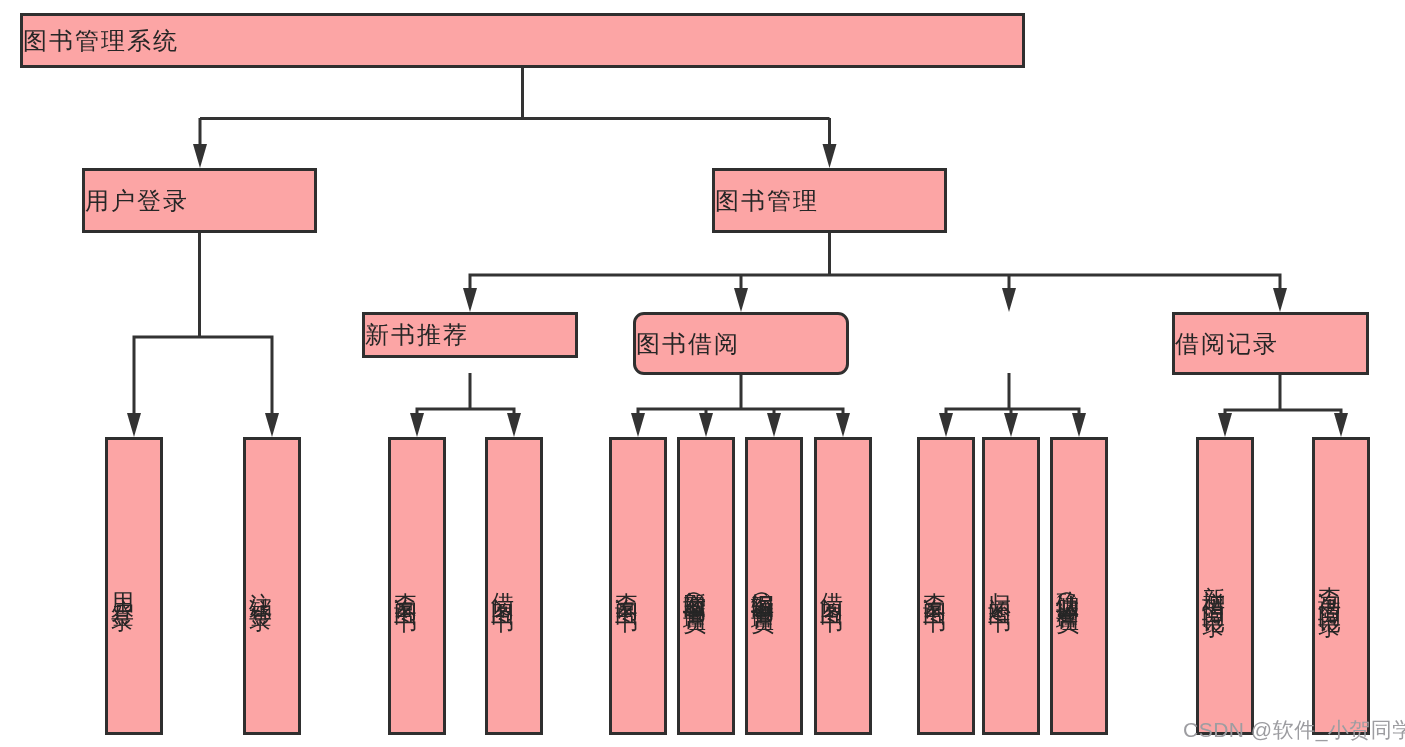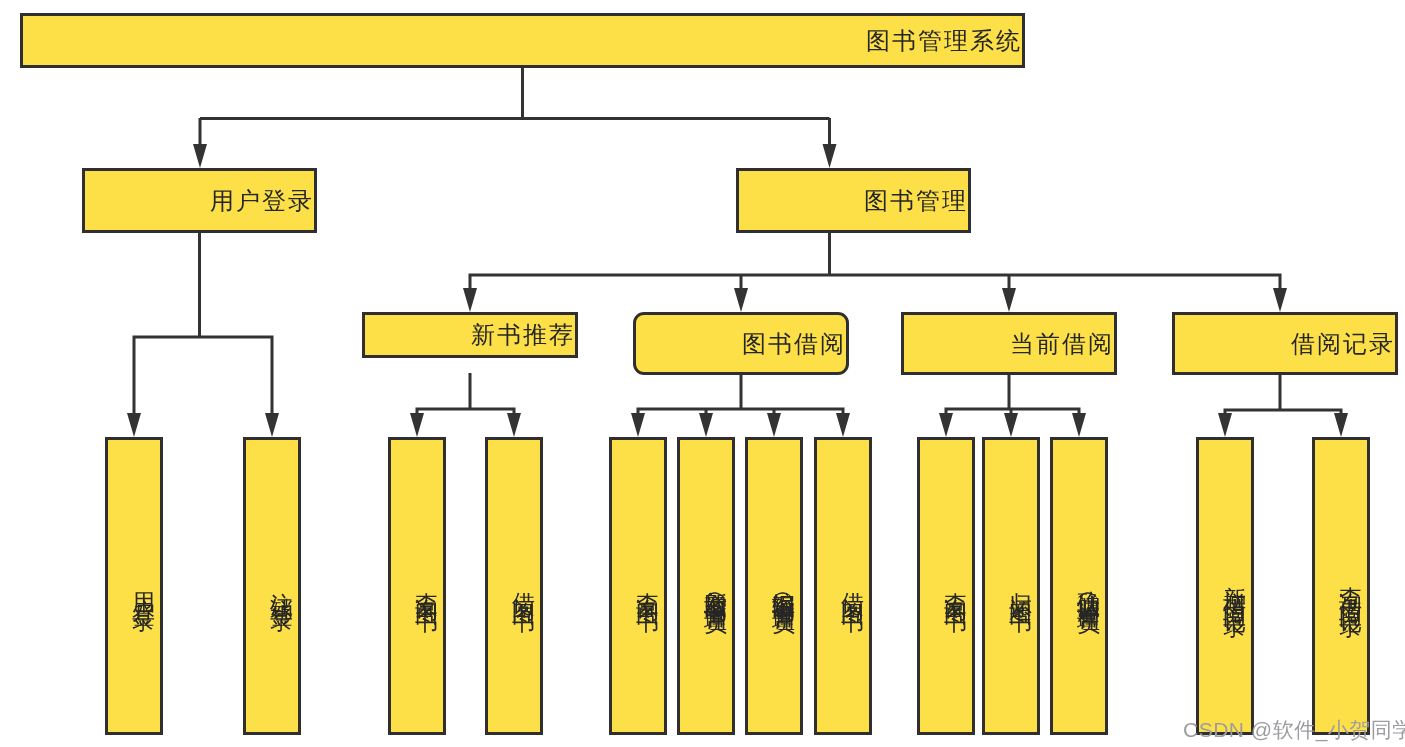--- a/index.html
+++ b/index.html
@@ -9,47 +9,47 @@
     width: 1405px;
     height: 747px;
     background: #ffffff;
     font-family: "Liberation Sans", sans-serif;
     color: #262626;
     overflow: hidden;
   }
   .connectors { position: absolute; left: 0; top: 0; }
   .box {
     position: absolute;
-    background: #fde047;
+    background: #fca5a5;
     border: 3px solid #2f2f2f;
     display: flex;
     align-items: center;
-    justify-content: flex-end;
+    justify-content: flex-start;
   }
   .hlabel {
     font-size: 24px;
     letter-spacing: 2px;
     white-space: nowrap;
     color: #262626;
   }
   .vlabel {
     writing-mode: vertical-rl;
     text-orientation: mixed;
     font-size: 23px;
     letter-spacing: 6px;
     white-space: nowrap;
     color: #262626;
   }
   .root { left: 20px;  top: 13px;  width: 1005px; height: 55px; }
   .l2a  { left: 82px;  top: 168px; width: 235px;  height: 65px; }
-  .l2b  { left: 712px; top: 168px; width: 235px;  height: 65px; margin-left: 24px; }
+  .l2b  { left: 712px; top: 168px; width: 235px;  height: 65px; }
   .l3a  { left: 362px;  top: 312px; width: 216px; height: 46px; }
   .l3b  { left: 633px;  top: 312px; width: 216px; height: 63px; border-radius: 11px; }
   .l3c  { left: 901px;  top: 312px; width: 216px; height: 63px; }
-  .l3d  { left: 1172px; top: 312px; width: 226px; height: 63px; }
+  .l3d  { left: 1172px; top: 312px; width: 197px; height: 63px; }
   .leaf { top: 437px; width: 58px; height: 298px; }
   .lf1  { left: 105px; }
   .lf2  { left: 243px; }
   .lf3  { left: 388px; }
   .lf4  { left: 485px; }
   .lf5  { left: 609px; }
   .lf6  { left: 677px; }
   .lf7  { left: 745px; }
   .lf8  { left: 814px; }
   .lf9  { left: 917px; }
@@ -117,23 +117,20 @@
   <div class="box l2b">
     <span class="hlabel">图书管理</span>
   </div>
 
   <div class="box l3a">
     <span class="hlabel">新书推荐</span>
   </div>
   <div class="box l3b">
     <span class="hlabel">图书借阅</span>
   </div>
-  <div class="box l3c">
-    <span class="hlabel">当前借阅</span>
-  </div>
   <div class="box l3d">
     <span class="hlabel">借阅记录</span>
   </div>
 
   <div class="box leaf lf1">
     <span class="vlabel">用户登录</span>
   </div>
   <div class="box leaf lf2">
     <span class="vlabel">注销登录</span>
   </div>

